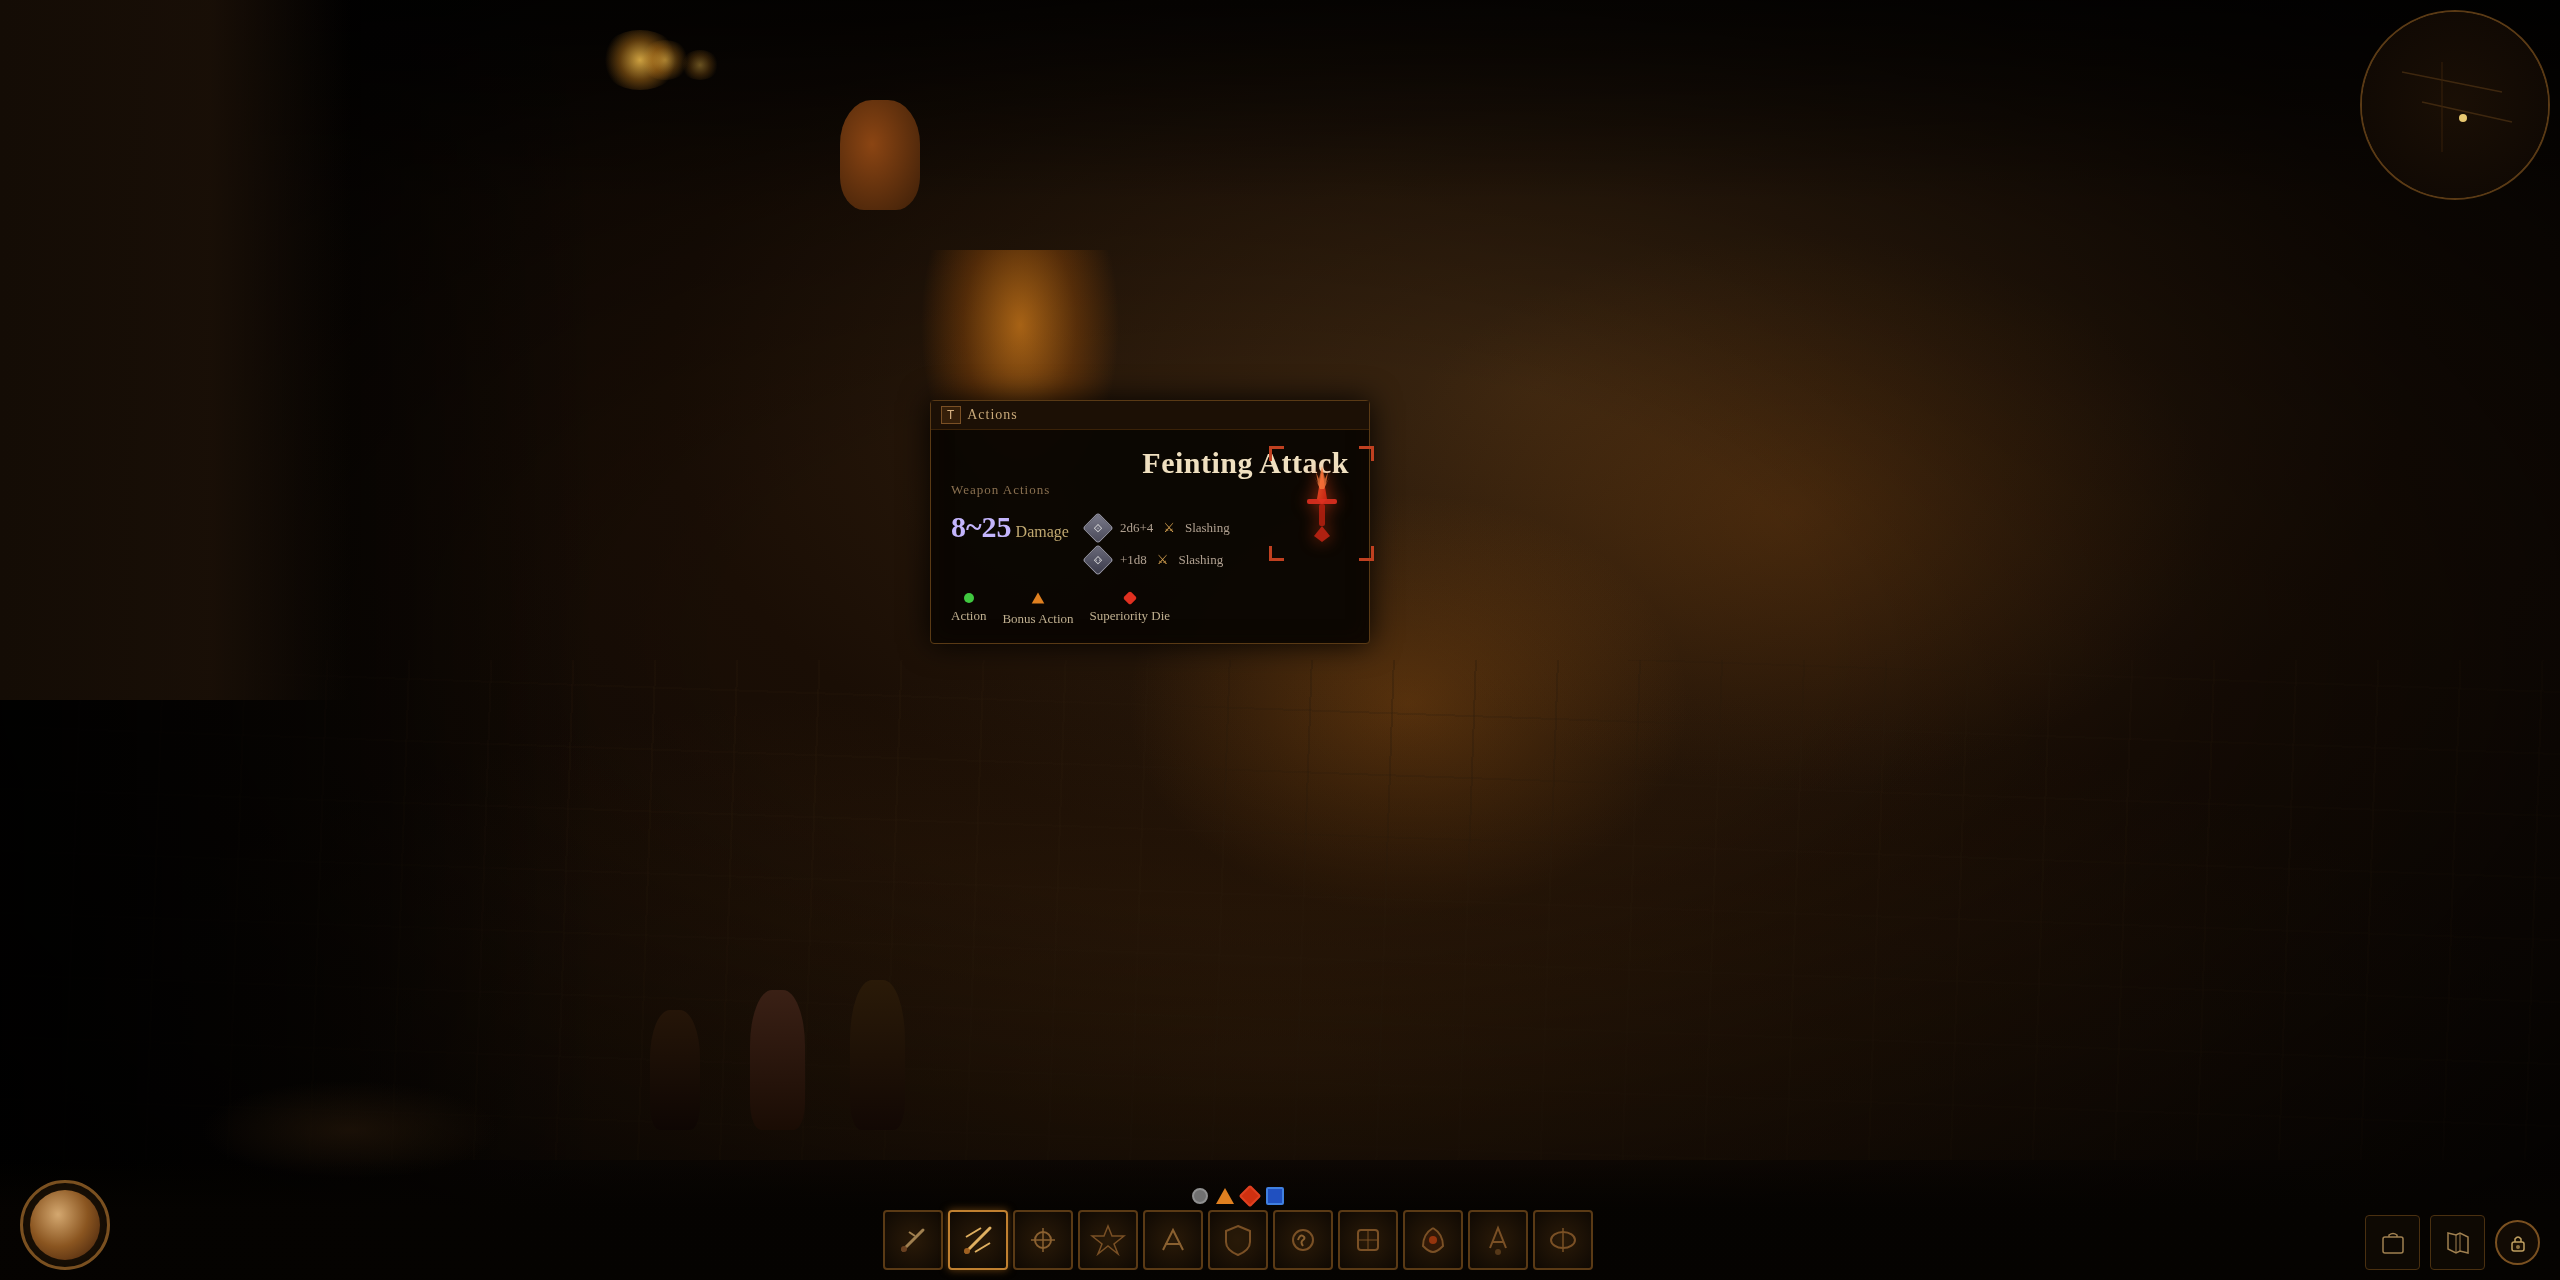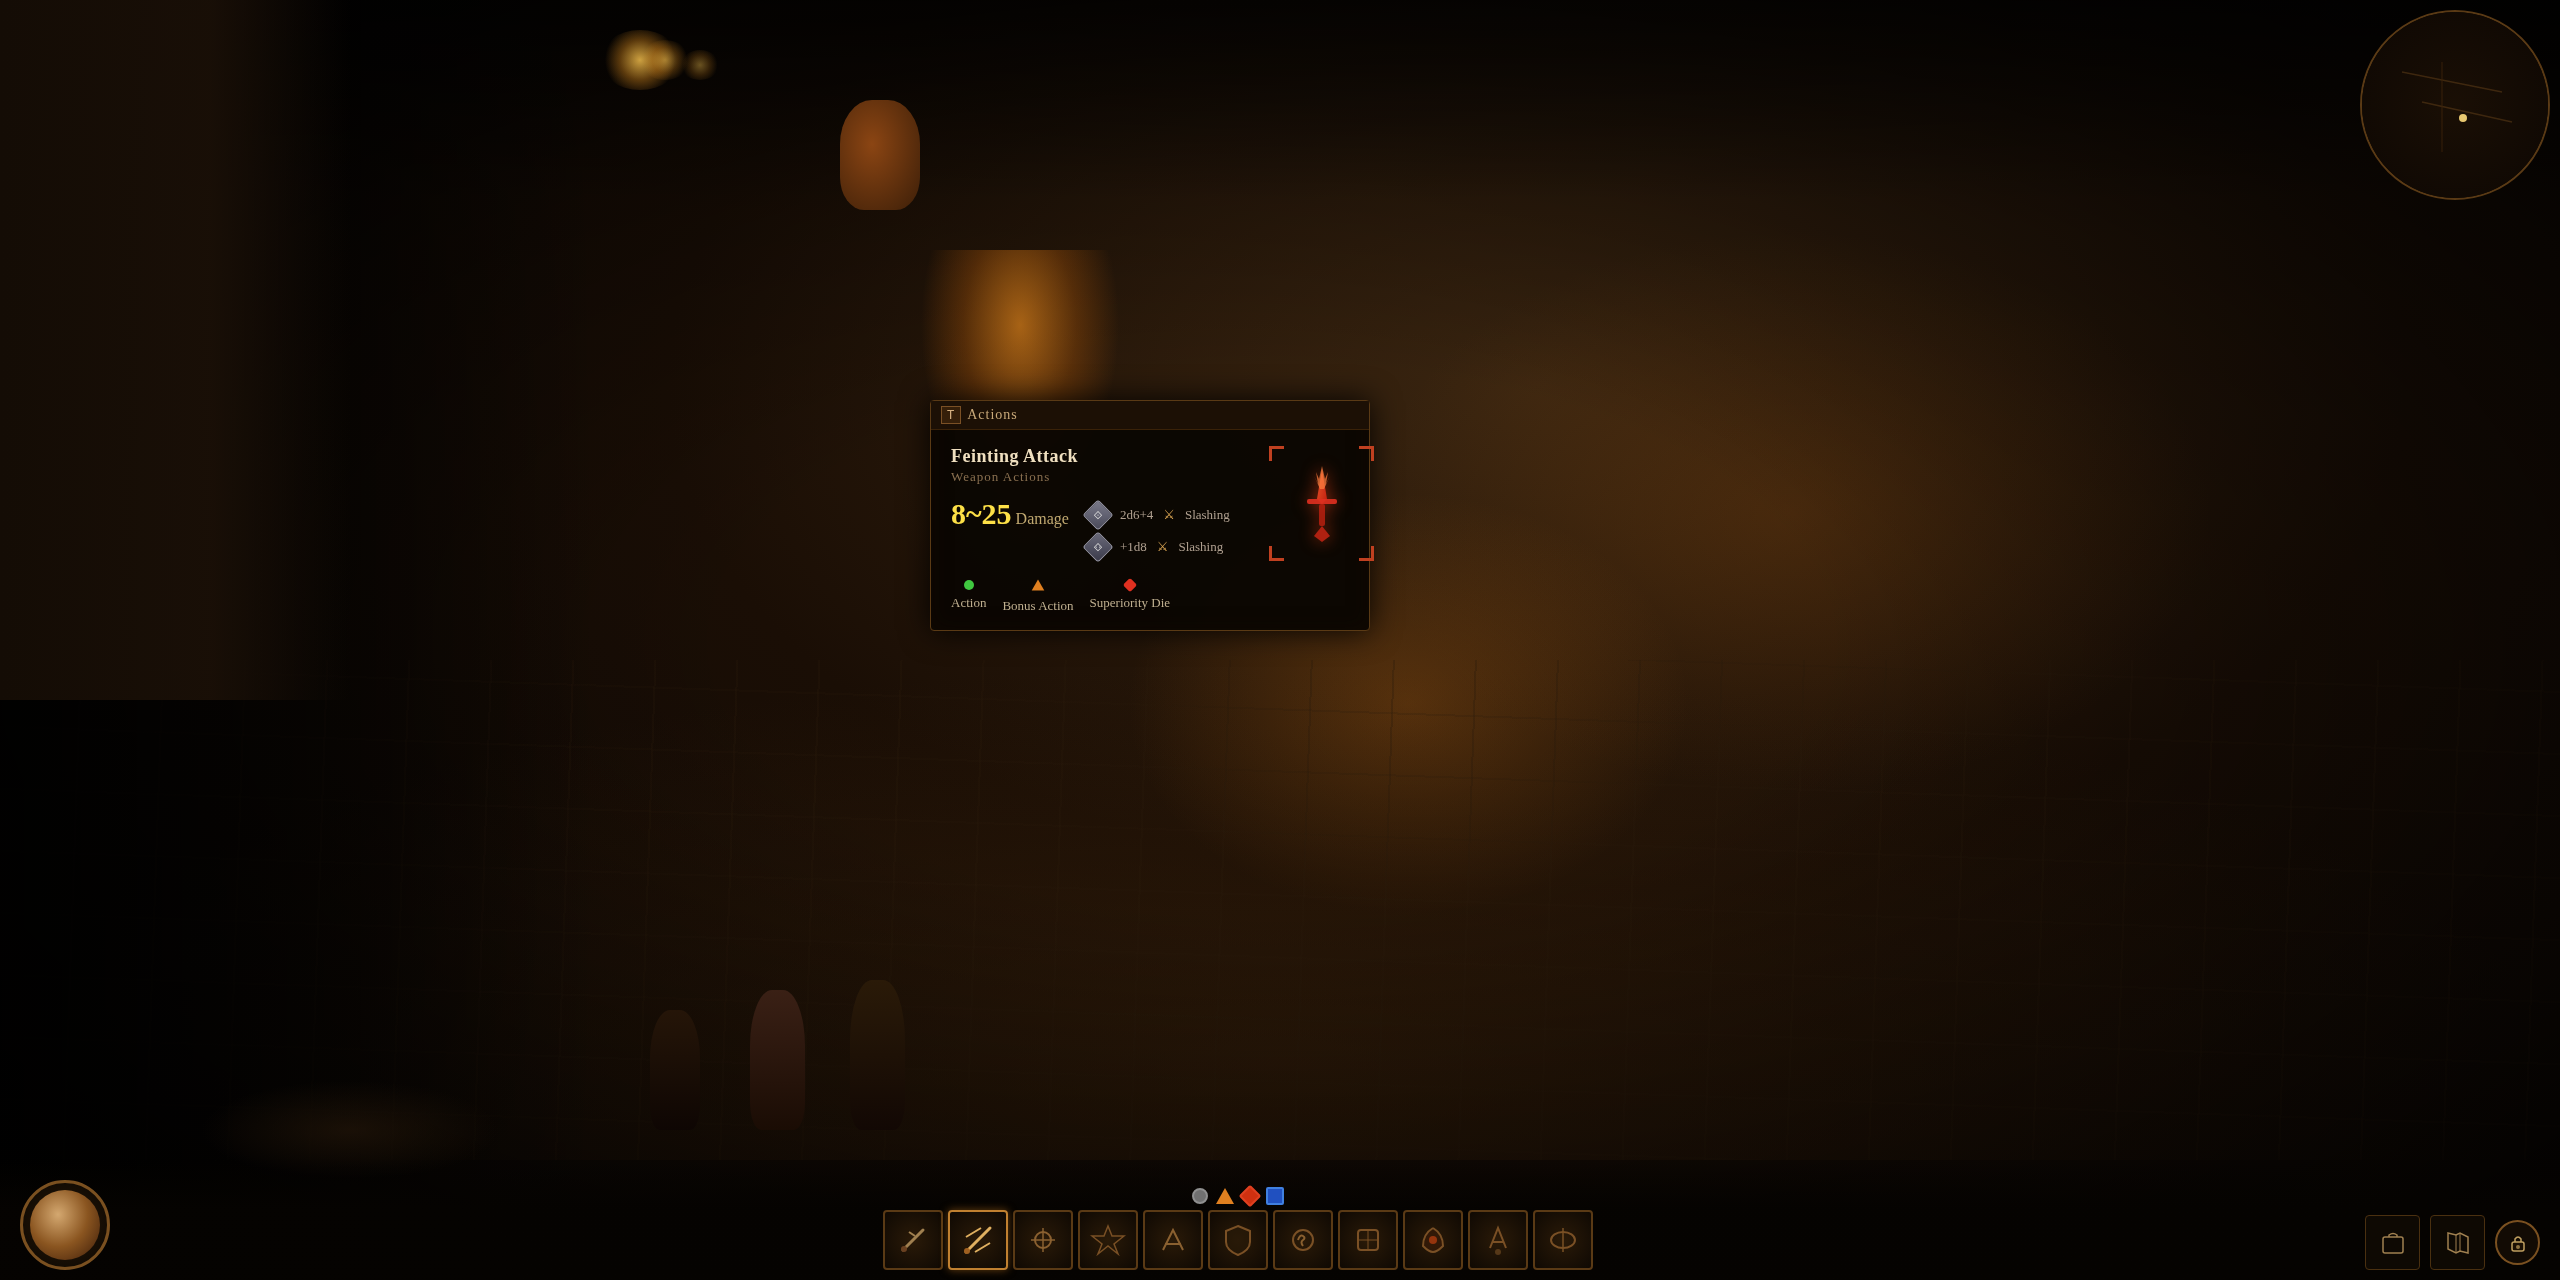--- a/index.html
+++ b/index.html
@@ -183,46 +183,47 @@
       font-size: 12px;
       color: #d4b080;
       font-family: monospace;
     }
 
     .card-body {
       padding: 16px 20px;
     }
 
     .ability-name {
-      font-size: 18px;
+      font-size: 30px;
       font-weight: bold;
       color: #f0e0c0;
       letter-spacing: 0.5px;
       margin-bottom: 2px;
       font-family: 'Georgia', serif;
+      text-align: right;
     }
 
     .ability-category {
       font-size: 13px;
       color: #8a7050;
       margin-bottom: 12px;
       letter-spacing: 1px;
     }
 
     .damage-section {
       display: flex;
       align-items: flex-start;
       gap: 15px;
       margin-bottom: 14px;
     }
 
     .damage-range {
       font-size: 30px;
       font-weight: bold;
-      color: #fde047;
+      color: #c4b5fd;
       font-family: 'Georgia', serif;
     }
 
     .damage-suffix {
       font-size: 16px;
       color: #c0a870;
       font-weight: normal;
     }
 
     .dice-info {

